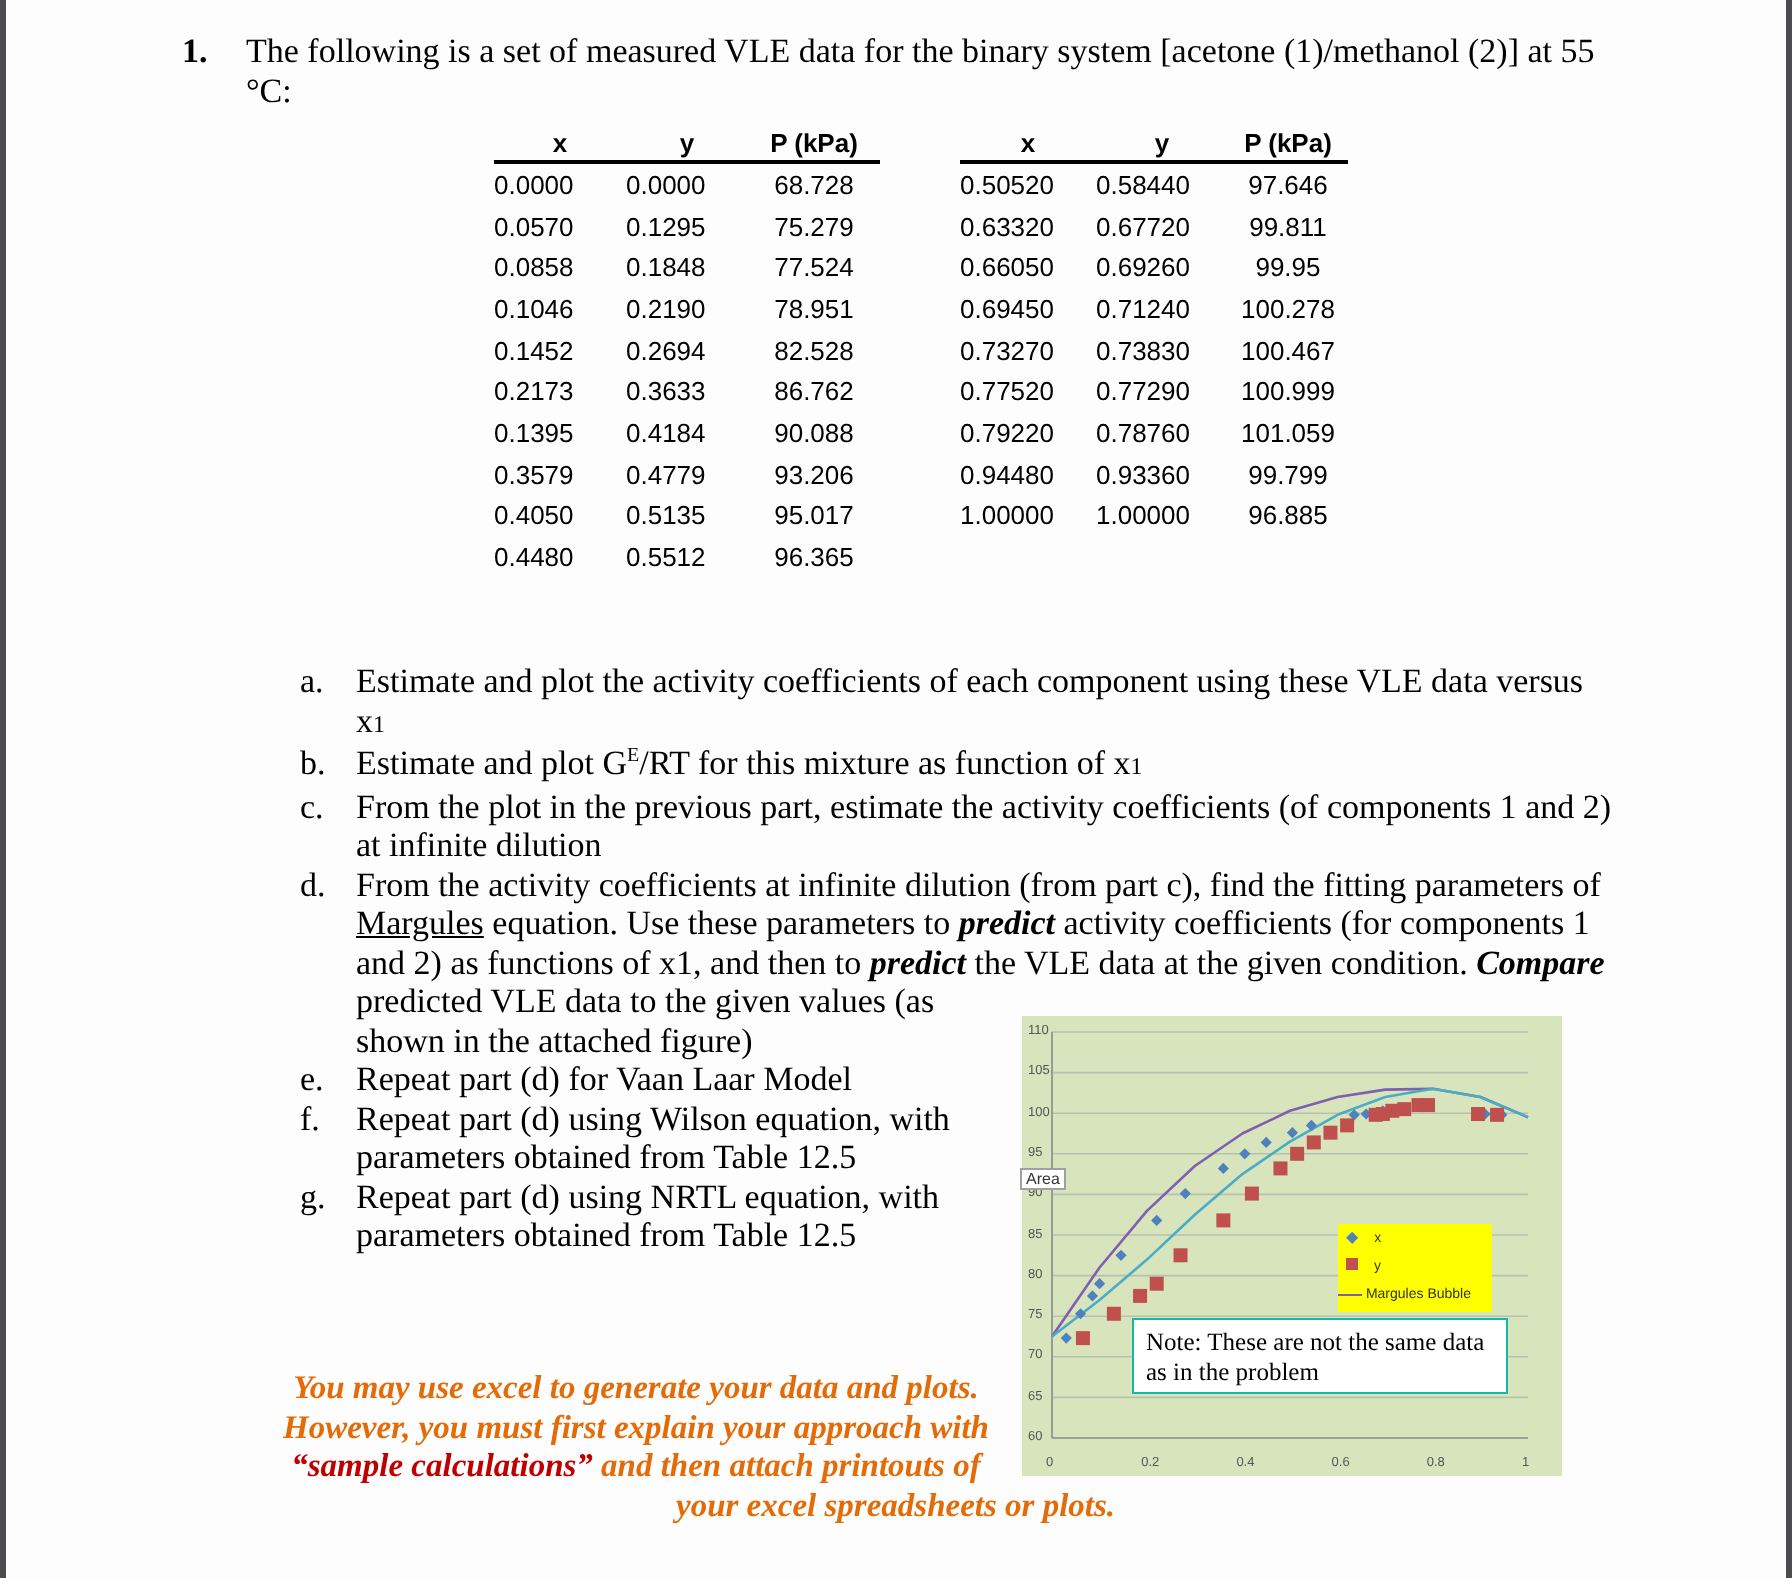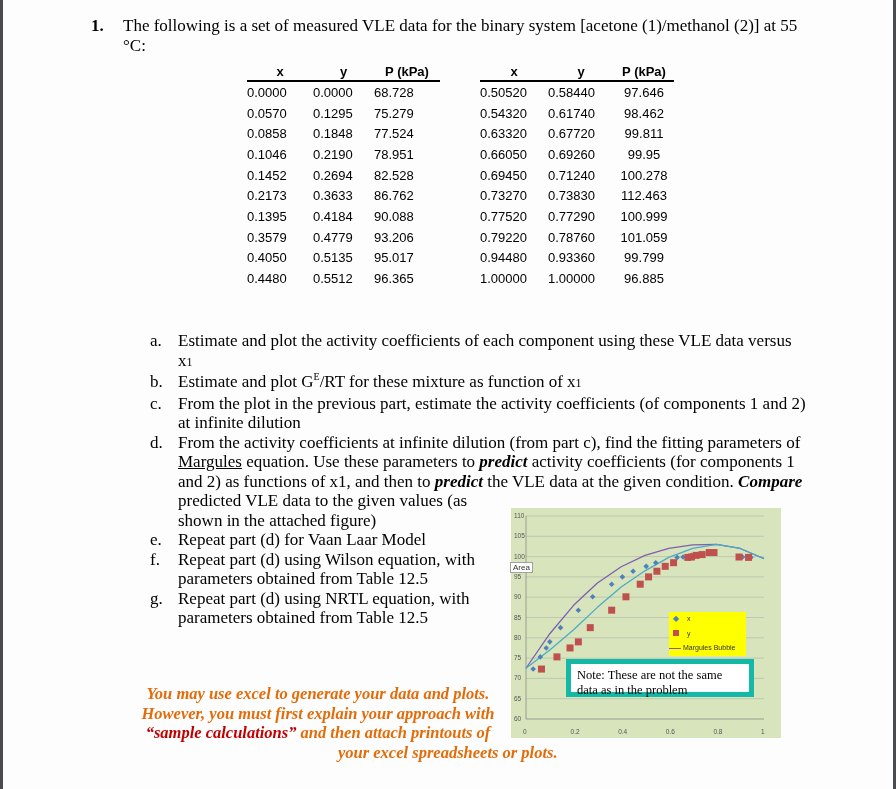--- a/index.html
+++ b/index.html
@@ -13,21 +13,21 @@
   .edge-right { position:absolute; right:0; top:0; width:3px; height:789px; background:#4a4c50; }
   .q-num { position:absolute; left:91px; top:16px; font-weight:bold; font-size:17px; }
   .q-intro { position:absolute; left:123px; top:16px; width:680px; font-size:17px; line-height:20px; }
 
   table.vle { position:absolute; border-collapse:collapse; font-family:"Liberation Sans", "DejaVu Sans", sans-serif; font-size:13px; }
   table.vle th { font-weight:bold; font-size:13px; padding:0; height:17px; border-bottom:2px solid #000; text-align:center; }
   table.vle td { padding:0; height:20.7px; }
   #t1 { left:247px; top:63px; }
   #t1 td.cx, #t1 th.cx { width:66px; text-align:left; padding-left:0; }
   #t1 td.cy, #t1 th.cy { width:61px; text-align:left; }
-  #t1 td.cp, #t1 th.cp { width:66px; text-align:left; }
+  #t1 td.cp, #t1 th.cp { width:66px; text-align:center; }
   #t1 th.cx { text-align:center; }
   #t1 th.cy { text-align:center; }
   #t1 th.cp { text-align:center; }
   #t2 { left:480px; top:63px; }
   #t2 td.cx { width:68px; text-align:left; }
   #t2 td.cy { width:66px; text-align:left; }
   #t2 td.cp { width:60px; text-align:center; }
   #t2 th { text-align:center; }
 
   .parts { position:absolute; left:150px; top:331px; width:660px; font-size:17px; line-height:19.5px; }
@@ -38,24 +38,24 @@
   .sup { font-size:10px; vertical-align:super; line-height:0; }
   .u { text-decoration:underline; }
   .bi { font-weight:bold; font-style:italic; }
 
   .note-orange { position:absolute; left:118px; top:684px; width:400px; text-align:center; font-size:16.5px; line-height:19.5px; font-weight:bold; font-style:italic; color:#e36c09; }
   .note-orange .red { color:#c00000;margin-top:40px; }
   .note-orange-last { position:absolute; left:338px; top:743px; font-size:16.5px; font-weight:bold; font-style:italic; color:#e36c09; }
 
   .chart { position:absolute; left:511px; top:508px; width:270px; height:230px; background:#d8e4bc; }
   .chart svg { position:absolute; left:0; top:0; }
-  .area-tag { position:absolute; left:510px; top:562px; background:#fff; border:1px solid #a0a0a0; font-family:"Liberation Sans", sans-serif; font-size:8px; padding:0 2px; color:#333; }
+  .area-tag { position:absolute; left:510px; top:584px; background:#fff; border:1px solid #a0a0a0; font-family:"Liberation Sans", sans-serif; font-size:8px; padding:0 2px; color:#333; }
   .legend { position:absolute; left:669px; top:612px; width:77px; height:44px; background:#ffff00; font-family:"Liberation Sans", sans-serif; font-size:7px; color:#333; }
   .legend .row { position:absolute; left:4px; height:10px; line-height:10px; }
-  .chart-note { position:absolute; left:566px; top:659px; width:188px; height:38px; background:#fff; border:5px solid #14b8a6; font-size:12.5px; line-height:15px; padding:4px 6px; box-sizing:border-box; }
+  .chart-note { position:absolute; left:566px; top:659px; width:188px; height:38px; background:#fff; border:1px solid #14b8a6; font-size:12.5px; line-height:15px; padding:4px 6px; box-sizing:border-box; }
   .ytick { position:absolute; font-family:"Liberation Sans", sans-serif; font-size:6.5px; color:#555; }
   .xtick { position:absolute; font-family:"Liberation Sans", sans-serif; font-size:6.5px; color:#555; top:728px; }
 </style>
 </head>
 <body>
 
 <div class="edge-left"></div>
 <div class="edge-right"></div>
 
 <div class="q-num">1.</div>
@@ -131,43 +131,38 @@
       <th class="cp">P (kPa)</th>
     </tr>
   </thead>
   <tbody id="t2body">
       <tr>
         <td class="cx">0.50520</td>
         <td class="cy">0.58440</td>
         <td class="cp">97.646</td>
       </tr>
       <tr>
-        <td class="cx">0.54320</td>
-        <td class="cy">0.61740</td>
-        <td class="cp">98.462</td>
-      </tr>
-      <tr>
         <td class="cx">0.63320</td>
         <td class="cy">0.67720</td>
         <td class="cp">99.811</td>
       </tr>
       <tr>
         <td class="cx">0.66050</td>
         <td class="cy">0.69260</td>
         <td class="cp">99.95</td>
       </tr>
       <tr>
         <td class="cx">0.69450</td>
         <td class="cy">0.71240</td>
         <td class="cp">100.278</td>
       </tr>
       <tr>
         <td class="cx">0.73270</td>
         <td class="cy">0.73830</td>
-        <td class="cp">112.463</td>
+        <td class="cp">100.467</td>
       </tr>
       <tr>
         <td class="cx">0.77520</td>
         <td class="cy">0.77290</td>
         <td class="cp">100.999</td>
       </tr>
       <tr>
         <td class="cx">0.79220</td>
         <td class="cy">0.78760</td>
         <td class="cp">101.059</td>
@@ -185,21 +180,21 @@
     </tbody>
 </table>
 
 <div class="parts">
   <div class="part">
     <span class="lbl">a.</span>
     <span>Estimate and plot the activity coefficients of each component using these VLE data versus x</span><span class="sub">1</span>
   </div>
   <div class="part">
     <span class="lbl">b.</span>
-    <span>Estimate and plot G</span><span class="sup">E</span><span>/RT for these mixture as function of x</span><span class="sub">1</span>
+    <span>Estimate and plot G</span><span class="sup">E</span><span>/RT for this mixture as function of x</span><span class="sub">1</span>
   </div>
   <div class="part">
     <span class="lbl">c.</span>
     <span>From the plot in the previous part, estimate the activity coefficients (of components 1 and 2) at infinite dilution</span>
   </div>
   <div class="part">
     <span class="lbl">d.</span>
     <span>From the activity coefficients at infinite dilution (from part c), find the fitting parameters of </span><span class="u">Margules</span><span> equation. Use these parameters to </span><span class="bi">predict</span><span> activity coefficients (for components 1 and 2) as functions of x1, and then to </span><span class="bi">predict</span><span> the VLE data at the given condition. </span><span class="bi">Compare</span>
     <div style="width:330px">predicted VLE data to the given values (as shown in the attached figure)</div>
   </div>

